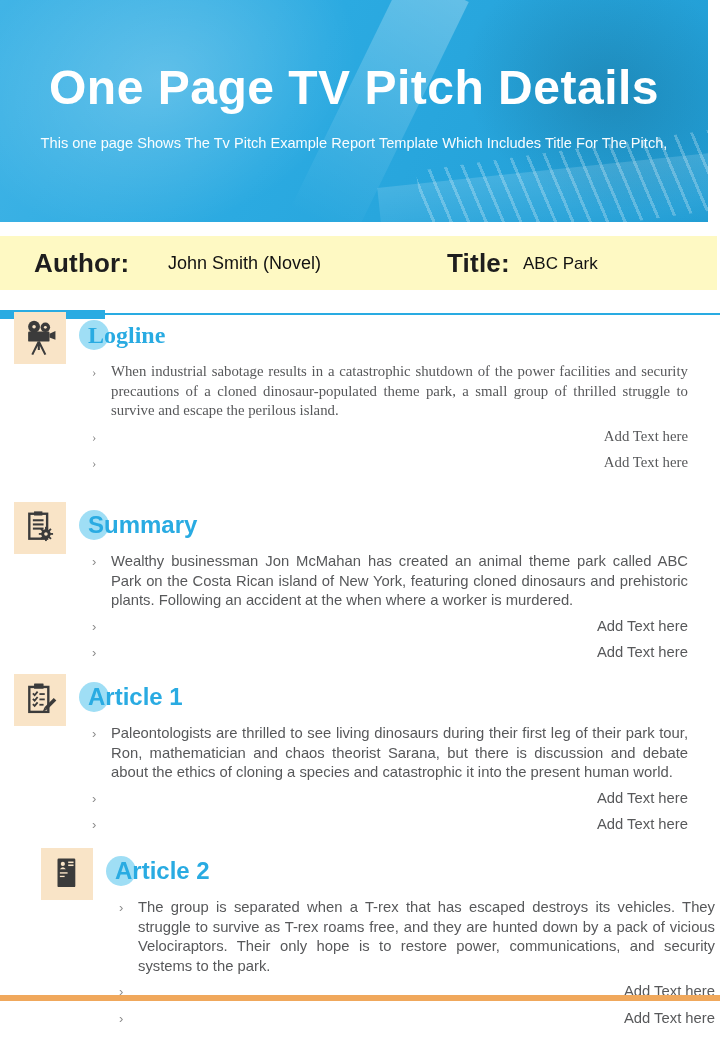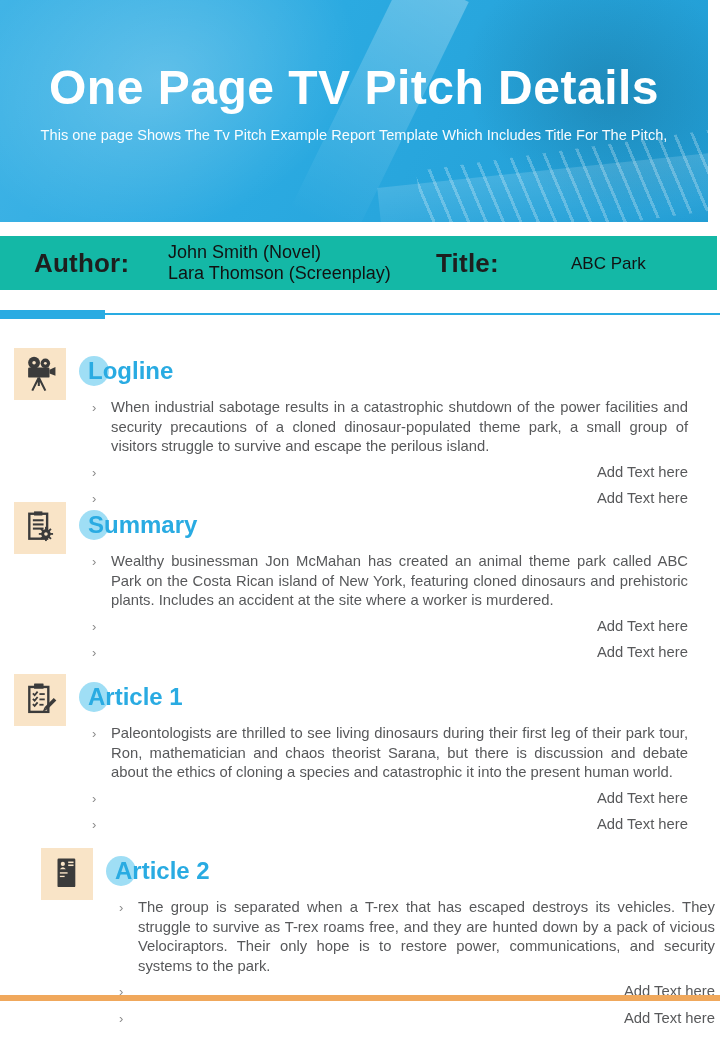--- a/index.html
+++ b/index.html
@@ -21,39 +21,39 @@
     background:radial-gradient(ellipse at center,rgba(16,84,116,.30),rgba(16,84,116,0) 65%);}
   .ph-spiral{left:420px;top:150px;width:300px;height:80px;transform:rotate(-8deg);opacity:.45;
     background:repeating-linear-gradient(75deg,rgba(255,255,255,.55) 0 3px,rgba(255,255,255,0) 3px 16px);}
   .ph-paper{left:380px;top:170px;width:340px;height:70px;transform:rotate(-6deg);
     background:linear-gradient(rgba(255,255,255,.14),rgba(255,255,255,0));}
   .header-title{
     position:relative;margin:62px 8px 0;text-align:center;color:#ffffff;
     font-size:48px;font-weight:bold;line-height:1.08;letter-spacing:.5px;
   }
   .header-subtitle{
-    position:relative;margin-top:12px;text-align:center;color:rgba(255,255,255,.97);
+    position:relative;margin-top:20px;text-align:center;color:rgba(255,255,255,.97);
     font-size:14.6px;line-height:18px;
   }
   
-  .author-bar{position:absolute;left:0;top:236px;width:717px;height:54px;background:#14b8a6;}
+  .author-bar{position:absolute;left:0;top:236px;width:717px;height:54px;background:#fef9c3;}
   .author-label{position:absolute;left:34px;top:50%;transform:translateY(-50%);
     font-size:26px;font-weight:bold;color:#1e1e1e;letter-spacing:.2px;}
   .author-names{position:absolute;left:168px;top:50%;transform:translateY(-50%);
     font-size:18px;line-height:21px;color:#121212;}
-  .title-label{position:absolute;left:436px;top:50%;transform:translateY(-50%);
+  .title-label{position:absolute;left:447px;top:50%;transform:translateY(-50%);
     font-size:26px;font-weight:bold;color:#1e1e1e;letter-spacing:.2px;}
   .title-value{position:absolute;left:523px;top:52%;transform:translateY(-50%);
-    font-size:17px;color:#121212;margin-left:48px;}
+    font-size:17px;color:#121212;}
   
   .divider-thick{position:absolute;left:0;top:310px;width:105px;height:9px;background:#29ABE2;}
   .divider-thin{position:absolute;left:105px;top:313px;width:615px;height:2px;background:#29ABE2;}
   
   .section{position:absolute;left:0;width:720px;height:165px;}
-  #sec-0{top:348px;} #sec-1{top:502px;} #sec-2{top:674px;padding-left:15px;} #sec-3{top:848px;margin-left:27px;}
+  #sec-0{top:312px;font-family:Liberation Serif, serif;} #sec-1{top:502px;} #sec-2{top:674px;padding-left:15px;} #sec-3{top:848px;margin-left:27px;}
   .icon-box{position:absolute;left:14px;top:0;width:52px;height:52px;background:#F9E4C7;
     display:flex;align-items:center;justify-content:center;}
   .icon-box svg{display:block;}
   .sec-heading{position:absolute;left:88px;top:8px;margin:0;font-size:24px;font-weight:bold;
     color:#29ABE2;line-height:30px;}
   .heading-circle{position:absolute;left:-9px;top:0px;width:30px;height:30px;border-radius:50%;
     background:#8ED8F3;opacity:.85;z-index:0;}
   .heading-text{position:relative;z-index:1;}
   .bullets{position:absolute;left:92px;top:50px;width:596px;}
   .bullet{display:flex;margin-bottom:7px;}
@@ -76,21 +76,20 @@
   <h1 class="header-title">One Page TV Pitch Details</h1>
   <div class="header-subtitle">
     <div>This one page Shows The Tv Pitch Example Report Template Which Includes Title For The Pitch,</div>
   </div>
 </div>
 
 <div class="author-bar">
   <span class="author-label">Author:</span>
   <div class="author-names">
     <div>John Smith (Novel)</div>
-    <div>Lara Thomson (Screenplay)</div>
   </div>
   <span class="title-label">Title:</span>
   <span class="title-value">ABC Park</span>
 </div>
 
 <div class="divider-thick"></div>
 <div class="divider-thin"></div>
 
 <section class="section" id="sec-0">
   <div class="icon-box">
@@ -106,21 +105,21 @@
       <path d="M30 38 L19 60 M30 38 L41 60 M30 38 L30 52" stroke="#3B3B3B" stroke-width="3.5" fill="none"></path>
     </svg>
   </div>
   <h2 class="sec-heading">
     <span class="heading-circle"></span>
     <span class="heading-text">Logline</span>
   </h2>
   <div class="bullets">
     <div class="bullet para">
       <span class="marker">›</span>
-      <span class="text">When industrial sabotage results in a catastrophic shutdown of the power facilities and security precautions of a cloned dinosaur-populated theme park, a small group of visitors struggle to survive and escape the perilous island.</span>
+      <span class="text">When industrial sabotage results in a catastrophic shutdown of the power facilities and security precautions of a cloned dinosaur-populated theme park, a small group of thrilled struggle to survive and escape the perilous island.</span>
     </div>
     <div class="bullet placeholder">
       <span class="marker">›</span>
       <span class="text">Add Text here</span>
     </div>
     <div class="bullet placeholder">
       <span class="marker">›</span>
       <span class="text">Add Text here</span>
     </div>
   </div>
@@ -150,21 +149,21 @@
       <circle cx="42" cy="42" r="3" fill="#F9E4C7"></circle>
     </svg>
   </div>
   <h2 class="sec-heading">
     <span class="heading-circle"></span>
     <span class="heading-text">Summary</span>
   </h2>
   <div class="bullets">
     <div class="bullet para">
       <span class="marker">›</span>
-      <span class="text">Wealthy businessman Jon McMahan has created an animal theme park called ABC Park on the Costa Rican island of New York, featuring cloned dinosaurs and prehistoric plants. Includes an accident at the site where a worker is murdered.</span>
+      <span class="text">Wealthy businessman Jon McMahan has created an animal theme park called ABC Park on the Costa Rican island of New York, featuring cloned dinosaurs and prehistoric plants. Following an accident at the when where a worker is murdered.</span>
     </div>
     <div class="bullet placeholder">
       <span class="marker">›</span>
       <span class="text">Add Text here</span>
     </div>
     <div class="bullet placeholder">
       <span class="marker">›</span>
       <span class="text">Add Text here</span>
     </div>
   </div>

